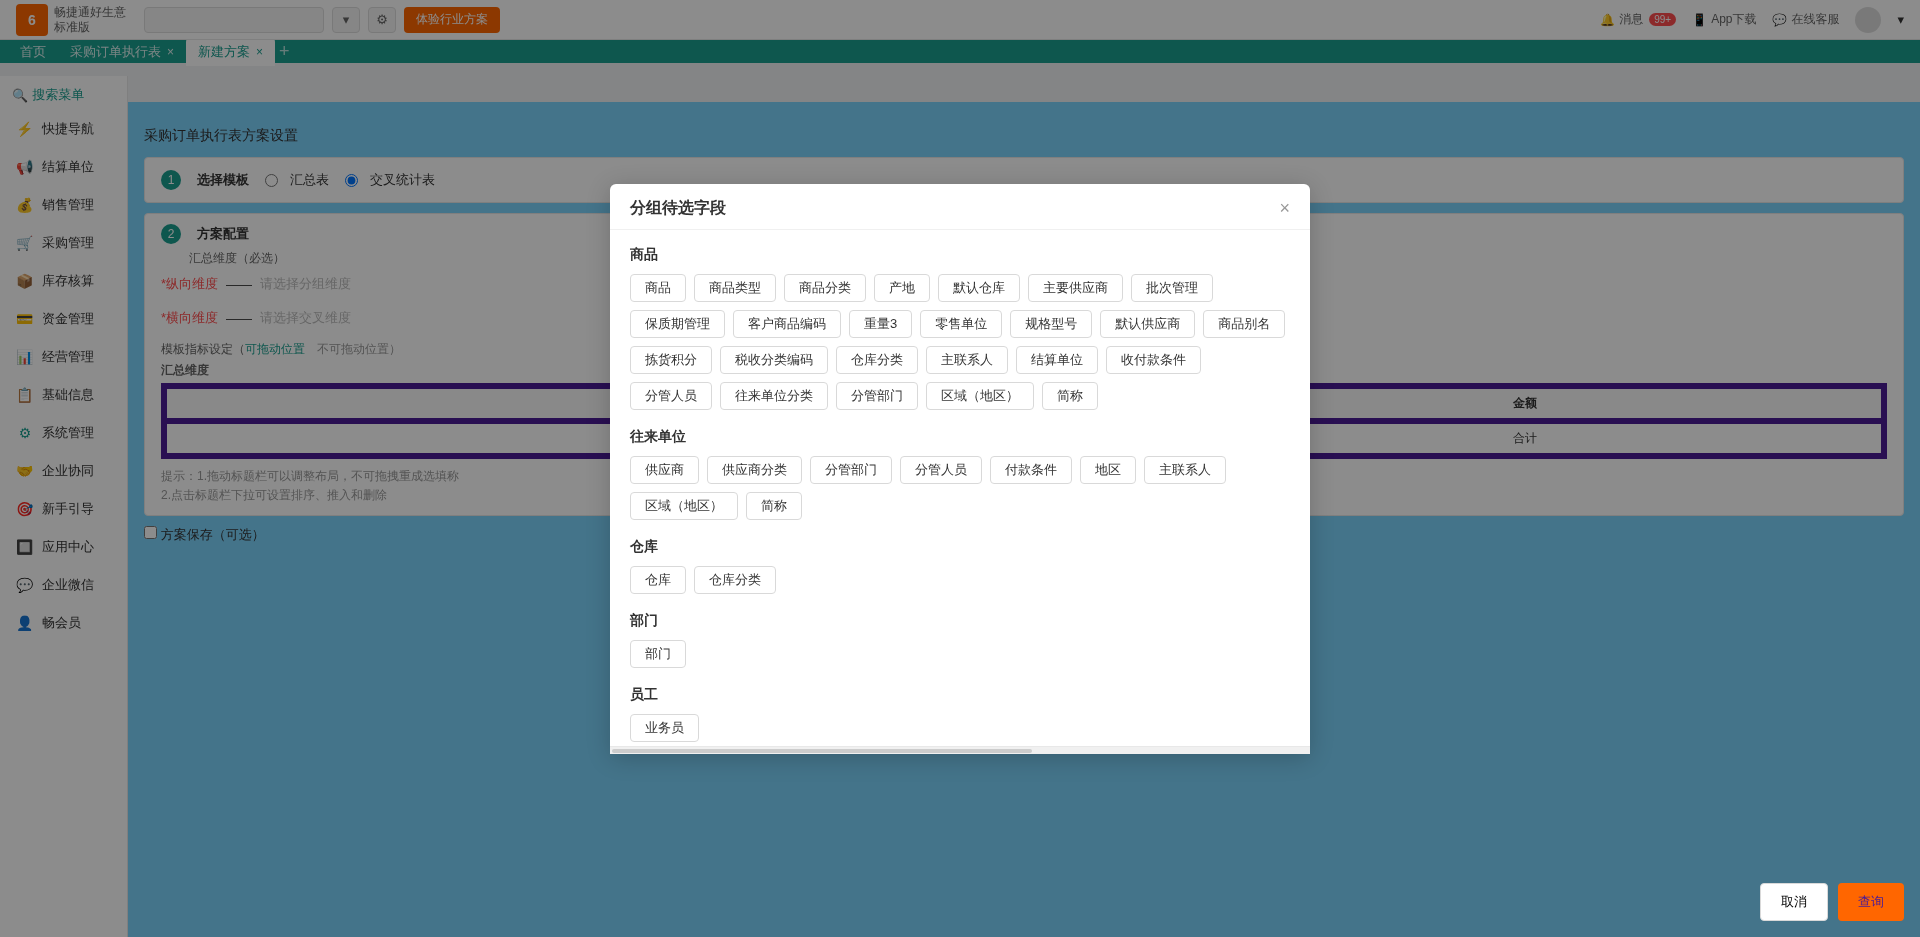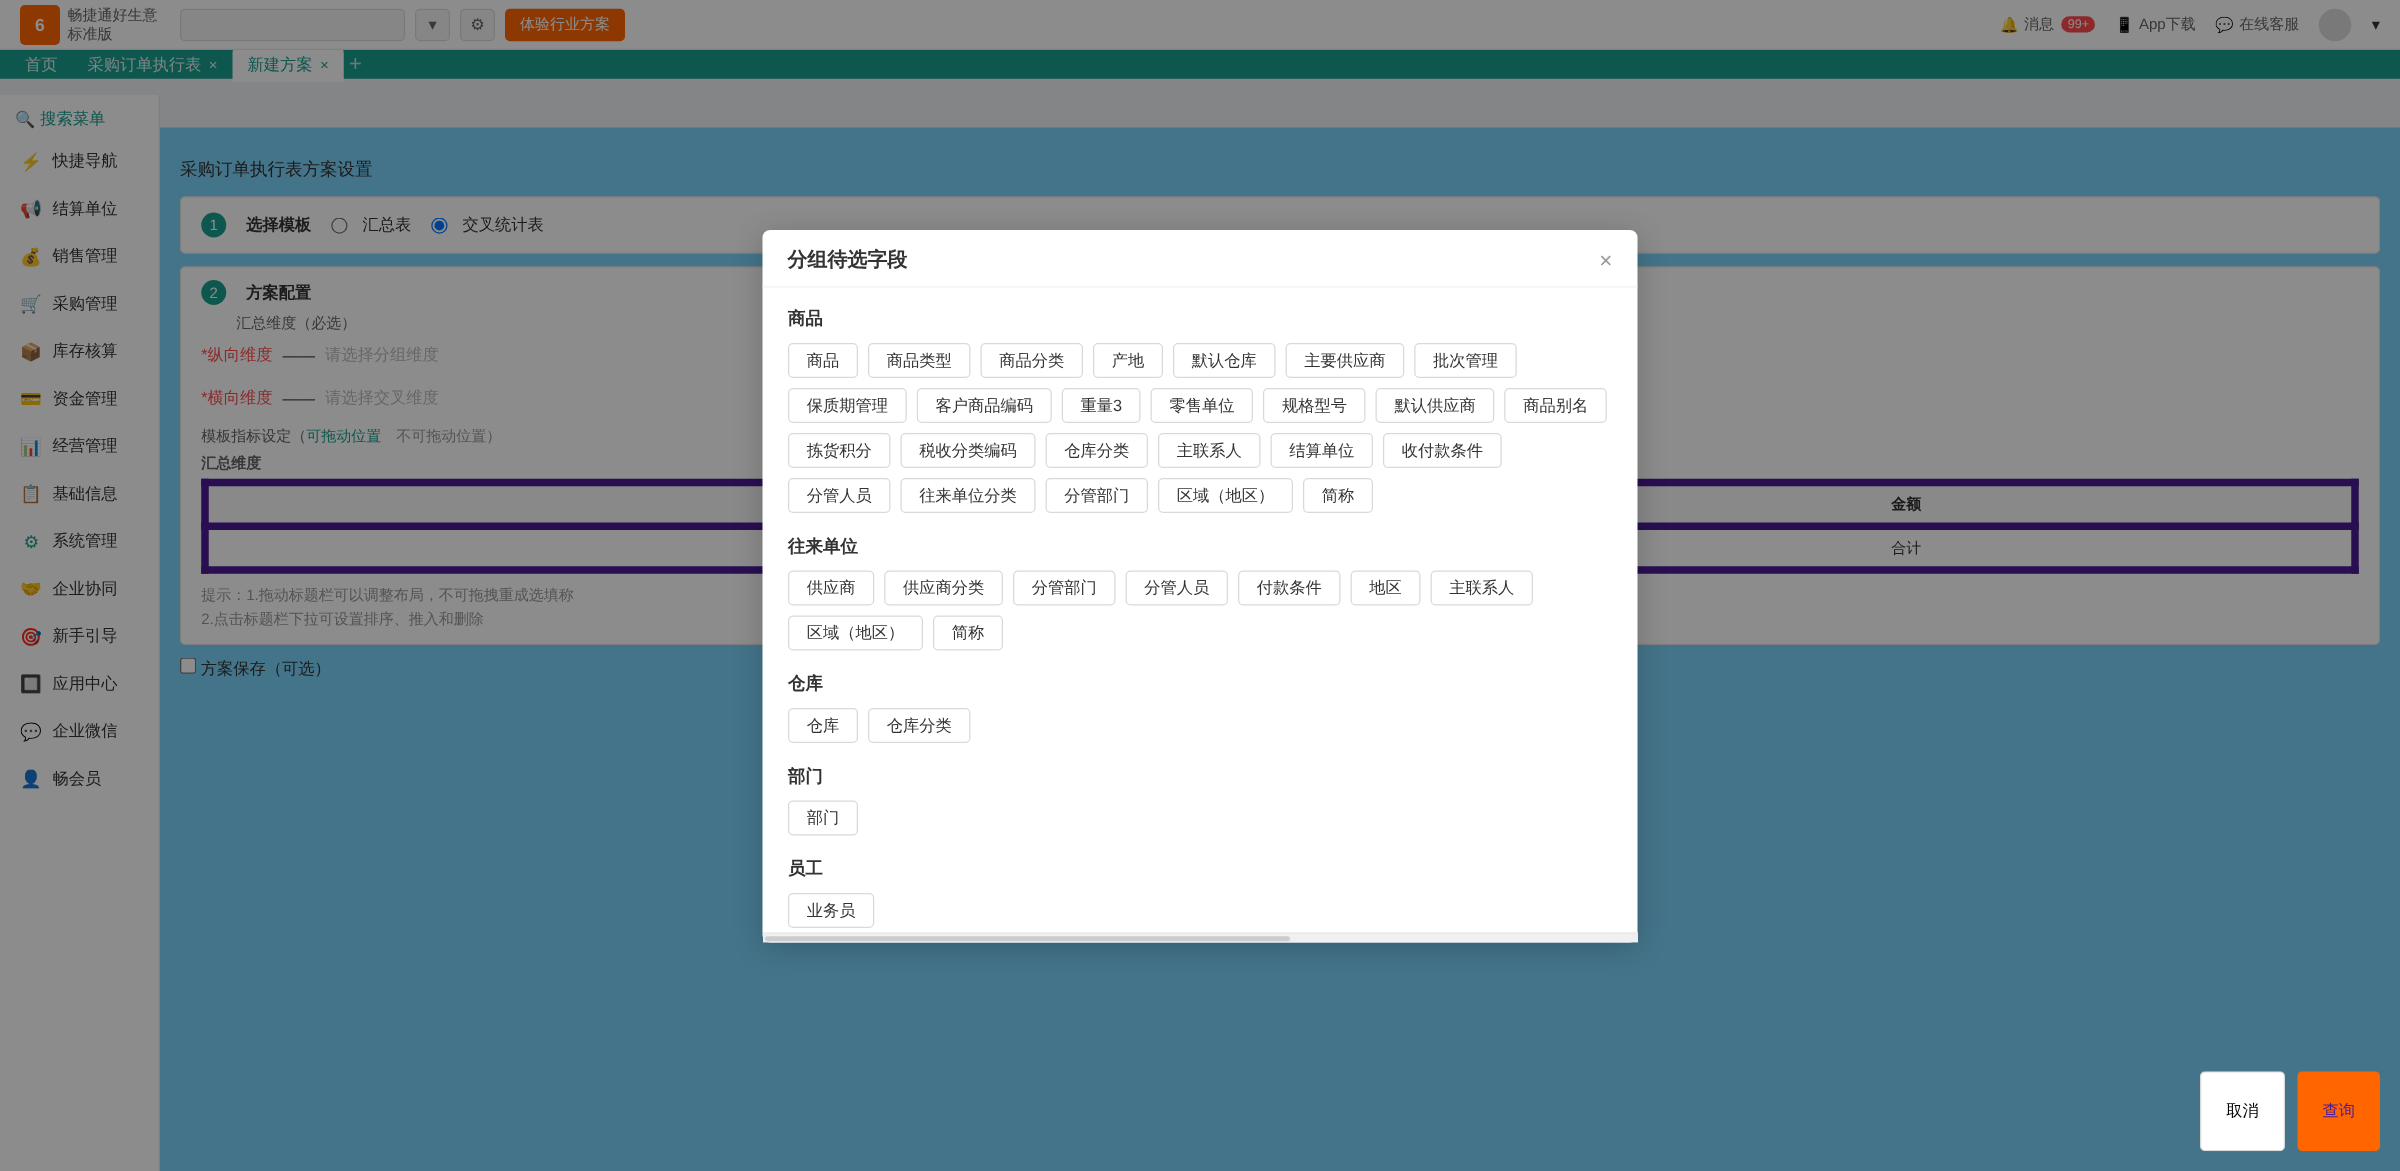--- a/index.html
+++ b/index.html
@@ -234,21 +234,21 @@
       background: #ccc; border-radius: 2px;
     }
 
     
     .bottom-btns {
       position: fixed;
       bottom: 16px; right: 16px;
       display: flex; gap: 10px; z-index: 400;
     }
     .btn-cancel {
-      padding: 22px 20px;
+      padding: 9px 20px;
       background: #fff; border: 1px solid #d9d9d9;
       border-radius: 4px; cursor: pointer; font-size: 13px;
     }
     .btn-confirm {
       padding: 7px 20px;
       background: #ff6600; color: #4c1d95; border: none;
       border-radius: 4px; cursor: pointer; font-size: 13px;
     }
 
     

